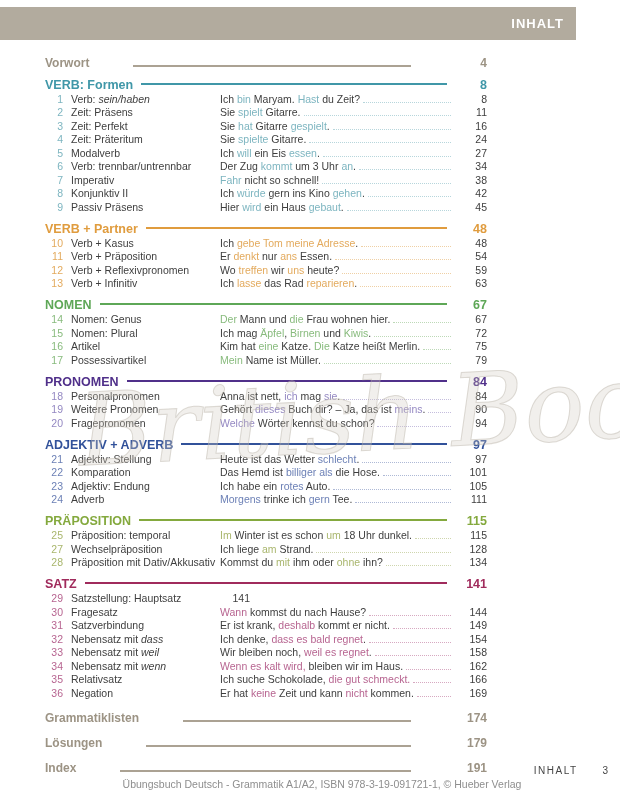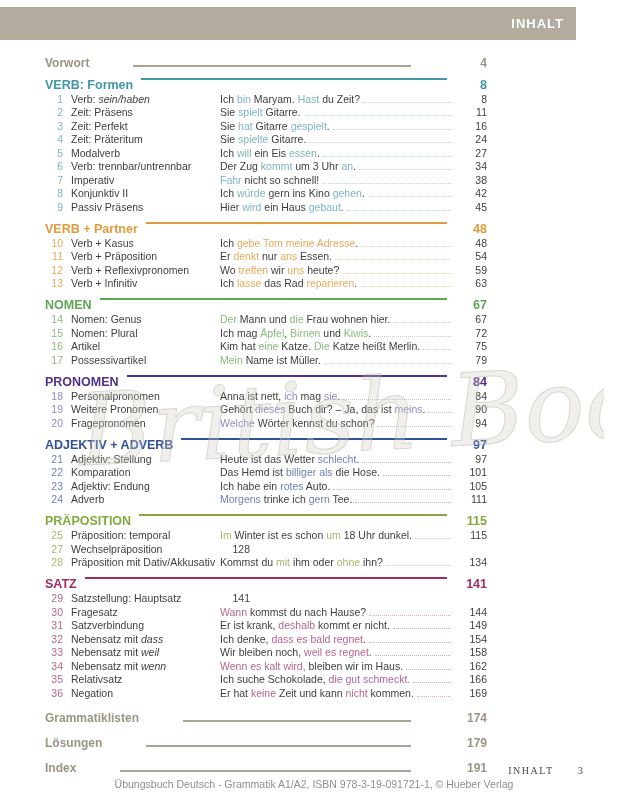--- a/index.html
+++ b/index.html
@@ -1,17 +1,17 @@
 <!DOCTYPE html>
 <html><head>
 <meta charset="utf-8">
 <style>
   html,body{margin:0;padding:0;background:#ffffff;}
   .page{position:relative;width:604px;height:800px;background:#ffffff;overflow:hidden;
-        font-family:"Liberation Sans",sans-serif;color:#3e3e3e;}
+        font-family:"Liberation Sans",sans-serif;color:#3e3e3e;padding-left:16px;}
 
   
   .top-bar{position:absolute;left:0;top:7px;width:576px;height:33px;background:#b2ab9e;
            display:flex;align-items:center;justify-content:flex-end;}
   .top-bar .bar-label{color:#ffffff;font-weight:bold;font-size:13px;letter-spacing:1px;padding-right:12px;}
 
   
   .watermark{position:absolute;left:78px;top:362px;width:560px;z-index:3;pointer-events:none;
              font-family:"DejaVu Serif",serif;font-style:italic;font-size:100px;line-height:1.1;
              white-space:nowrap;transform:rotate(-3deg);
@@ -20,38 +20,38 @@
   
   .toc{position:absolute;left:45px;top:56px;width:442px;z-index:2;}
 
   
   .grow{display:flex;align-items:baseline;font-weight:bold;font-size:12px;line-height:14px;color:#9c9384;gap:36px;}
   .grow .ln{flex:1;border-bottom:2px solid #aba293;margin:0 10px 3px 8px;}
   .grow .pg{flex:none;width:30px;text-align:right;}
   .grow.back{margin-top:11px;}
 
   
-  .sec-head{display:flex;align-items:flex-start;font-weight:bold;font-size:12.5px;line-height:15px;
+  .sec-head{display:flex;align-items:center;font-weight:bold;font-size:12.5px;line-height:15px;
             margin-top:7.5px;color:var(--c);}
   .sec-head .ln{flex:1;border-bottom:2px solid var(--c);margin:0 10px 3px 8px;}
   .sec-head .pg{flex:none;width:30px;text-align:right;}
 
   
   .entry{display:flex;align-items:baseline;font-size:10.5px;line-height:13.5px;}
   .entry .num{flex:none;width:18px;text-align:right;color:var(--t);margin-right:8px;}
   .entry .topic{flex:none;width:149px;white-space:nowrap;}
   .entry .topic .it{font-style:italic;}
   .entry .ex{flex:1;display:flex;align-items:baseline;min-width:0;}
   .entry .sen{white-space:nowrap;}
   .entry .sen .hl{color:var(--t);}
   .entry .lead{flex:1;border-bottom:1.5px dotted var(--t);opacity:0.55;margin:0 6px 2px 3px;min-width:6px;}
   .entry .pg{flex:none;width:30px;text-align:right;color:#3e3e3e;}
 
   
-  .footer-right{position:absolute;top:765px;right:21px;z-index:2;font-size:10px;color:#454545;font-family:Liberation Serif, serif;}
+  .footer-right{position:absolute;top:765px;right:12px;z-index:2;font-size:10px;color:#454545;}
   .footer-right .fr-label{letter-spacing:1.5px;}
   .footer-right .fr-page{margin-left:22px;}
   .footer-center{position:absolute;top:778px;left:12px;width:100%;text-align:center;z-index:2;
                  font-size:10.5px;color:#8e8e8e;}
 </style>
 </head>
 <body>
 
 <div class="page">
 
@@ -329,20 +329,24 @@
           <span class="topic"><span>Präposition: temporal</span></span>
           <span class="ex">
             <span class="sen"><span class="hl">Im</span><span> Winter ist es schon </span><span class="hl">um</span><span> 18 Uhr dunkel.</span></span>
             <span class="lead"></span>
           </span>
           <span class="pg">115</span>
         </div>
         <div class="entry">
           <span class="num">27</span>
           <span class="topic"><span>Wechselpräposition</span></span>
+          <span class="ex">
+            <span class="sen"><span>Ich liege </span><span class="hl">am</span><span> Strand.</span></span>
+            <span class="lead"></span>
+          </span>
           <span class="pg">128</span>
         </div>
         <div class="entry">
           <span class="num">28</span>
           <span class="topic"><span>Präposition mit Dativ/Akkusativ</span></span>
           <span class="ex">
             <span class="sen"><span>Kommst du </span><span class="hl">mit</span><span> ihm oder </span><span class="hl">ohne</span><span> ihn?</span></span>
             <span class="lead"></span>
           </span>
           <span class="pg">134</span>

